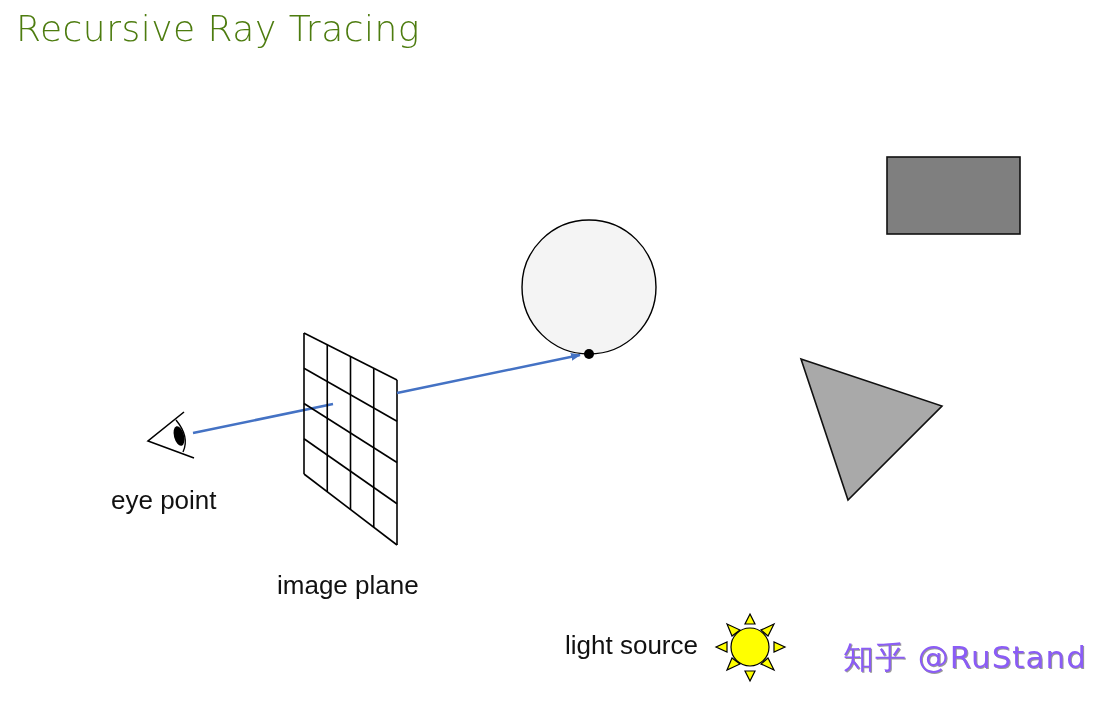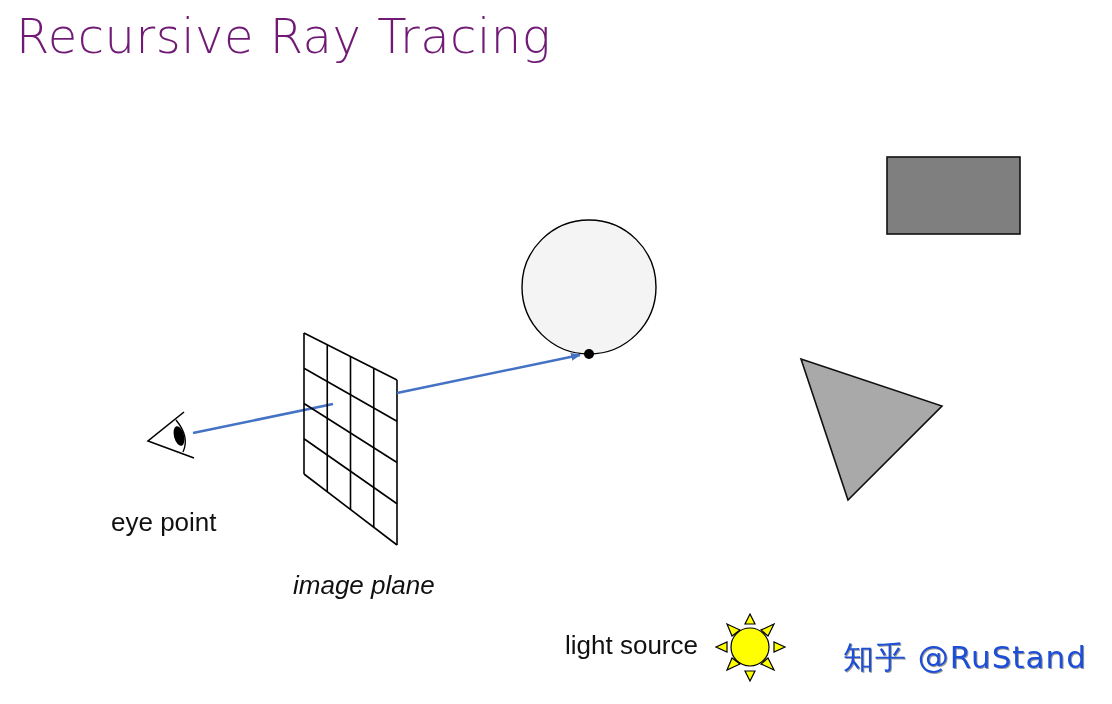--- a/index.html
+++ b/index.html
@@ -1,20 +1,20 @@
 <!DOCTYPE html>
 <html><head>
 <meta charset="utf-8">
 <style>
   html, body { margin:0; padding:0; background:#ffffff; }
   body { width:1112px; height:704px; position:relative; overflow:hidden; font-family:"Liberation Sans", sans-serif; }
-  .title { position:absolute; left:16px; top:8px; font-family:"DejaVu Sans", sans-serif; font-weight:300; font-size:48px; color:#701a75; letter-spacing:0.5px; margin:0; }
+  .title { position:absolute; left:16px; top:8px; font-family:"DejaVu Sans", sans-serif; font-weight:300; font-size:36px; color:#4d7c0f; letter-spacing:0.5px; margin:0; }
   svg.diagram { position:absolute; left:0; top:0; }
   .label { position:absolute; font-family:"Liberation Sans", sans-serif; font-size:26px; color:#111; }
-  .watermark { position:absolute; left:843px; top:637px; font-family:"DejaVu Sans", sans-serif; font-size:31px; color:#1d4ed8; text-shadow: 1px 1px 0 #9a9a9a; letter-spacing:1px; }
+  .watermark { position:absolute; left:843px; top:637px; font-family:"DejaVu Sans", sans-serif; font-size:31px; color:#8b5cf6; text-shadow: 1px 1px 0 #9a9a9a; letter-spacing:1px; }
 </style>
 </head>
 <body>
 
 <h1 class="title">Recursive Ray Tracing</h1>
 
 <svg class="diagram" width="1112" height="704" viewBox="0 0 1112 704">
   <defs>
     <marker id="arrowhead" markerWidth="10" markerHeight="8" refX="9" refY="4" orient="auto" markerUnits="userSpaceOnUse">
       <path d="M0,0 L10,4 L0,8 Z" fill="#4472c4"></path>
@@ -60,16 +60,16 @@
     <polygon points="750,681 755,671 745,671"></polygon>
     <polygon points="716,647 727,642 727,652"></polygon>
     <polygon points="785,647 774,642 774,652"></polygon>
     <polygon points="727,624 740,630 732,636"></polygon>
     <polygon points="774,624 761,630 768,636"></polygon>
     <polygon points="727,670 732,658 740,664"></polygon>
     <polygon points="774,670 768,658 761,664"></polygon>
   </g>
 </svg>
 
-<div class="label" style="left:111px; top:485px;margin-top:22px;">eye point</div>
-<div class="label" style="left:293px; top:570px;font-style:italic;">image plane</div>
+<div class="label" style="left:111px; top:485px;">eye point</div>
+<div class="label" style="left:277px; top:570px;">image plane</div>
 <div class="label" style="left:565px; top:630px;">light source</div>
 <div class="watermark">知乎 @RuStand</div>
 
 </body></html>

